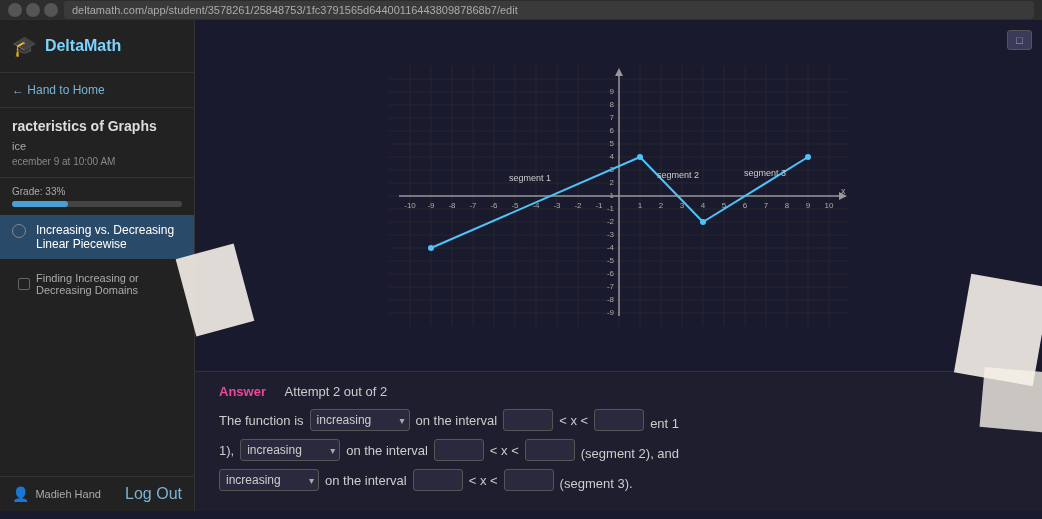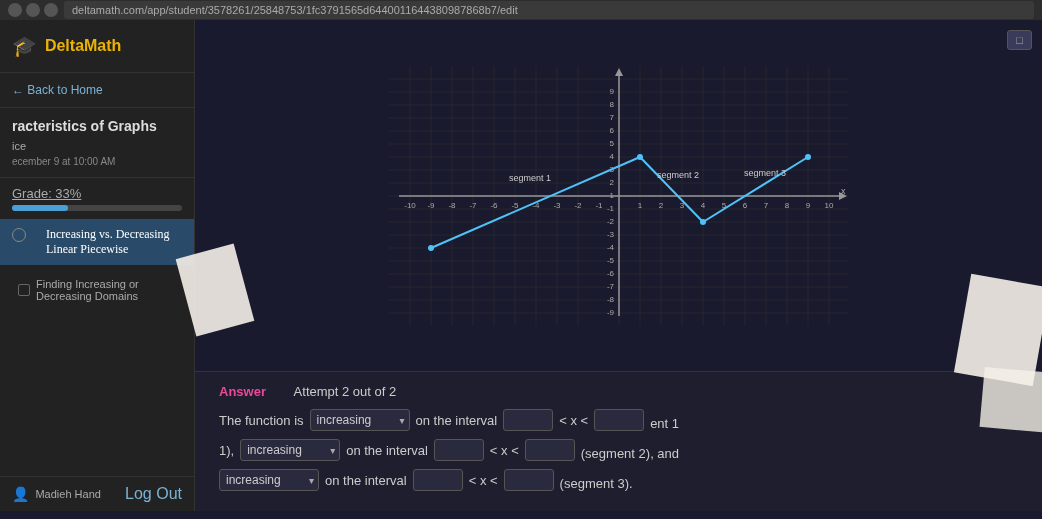--- a/index.html
+++ b/index.html
@@ -68,21 +68,21 @@
       display: flex;
       align-items: center;
       gap: 8px;
       border-bottom: 1px solid #333;
     }
     .logo-icon {
       color: #4a9fd4;
       font-size: 20px;
     }
     .logo-text {
-      color: #eab308;
+      color: #7dd3fc;
       font-size: 16px;
       font-weight: bold;
     }
 
     .back-link {
       padding: 10px 12px;
       color: #7ab3d4;
       font-size: 12px;
       cursor: pointer;
       display: flex;
@@ -109,22 +109,21 @@
       color: #888;
       font-size: 10px;
       border-bottom: 1px solid #333;
     }
 
     .grade-area {
       padding: 8px 12px;
     }
     .grade-label {
       color: #aaa;
-      font-size: 13px;
-      text-decoration: underline;
+      font-size: 10px;
     }
     .grade-bar-bg {
       width: 100%;
       height: 6px;
       background: #444;
       border-radius: 3px;
       margin-top: 4px;
     }
     .grade-bar-fill {
       height: 100%;
@@ -133,22 +132,21 @@
       width: 33%;
     }
 
     .menu-item {
       padding: 8px 12px;
       font-size: 12px;
       color: #ccc;
       cursor: pointer;
       display: flex;
       align-items: flex-start;
-      gap: 20px;
-      font-family: Liberation Serif, serif;
+      gap: 10px;
     }
     .menu-item.active {
       background: #2a4a6a;
       color: #fff;
     }
     .menu-item-icon {
       width: 14px;
       height: 14px;
       border: 1px solid #888;
       border-radius: 50%;
@@ -364,21 +362,21 @@
 </div>
 
 <div class="main-container">
 
   <div class="sidebar">
     <div class="logo-area">
       <span class="logo-icon">🎓</span>
       <span class="logo-text">DeltaMath</span>
     </div>
 
-    <div class="back-link">← Back to Home</div>
+    <div class="back-link">← Hand to Home</div>
 
     <div class="section-title">racteristics of Graphs</div>
     <div class="section-subtitle">ice</div>
     <div class="section-date">ecember 9 at 10:00 AM</div>
 
     <div class="grade-area">
       <div class="grade-label">Grade: 33%</div>
       <div class="grade-bar-bg">
         <div class="grade-bar-fill"></div>
       </div>
@@ -530,21 +528,21 @@
       </div>
 
       <div style="position:absolute; top:10px; right:10px;">
         <button class="hint-btn">□</button>
       </div>
     </div>
 
     <div class="answer-area">
       <div class="answer-header">
         <strong>Answer</strong>
-        <span style="font-weight:normal; margin-left:24px;">Attempt 2 out of 2</span>
+        <span style="font-weight:normal; margin-left:15px;">Attempt 2 out of 2</span>
       </div>
 
       <div class="answer-row">
         <span class="interval-text">The function is</span>
         <div class="dropdown-wrapper">
           <select class="dropdown-select">
             <option value="increasing">increasing</option>
             <option value="decreasing">decreasing</option>
           </select>
         </div>

